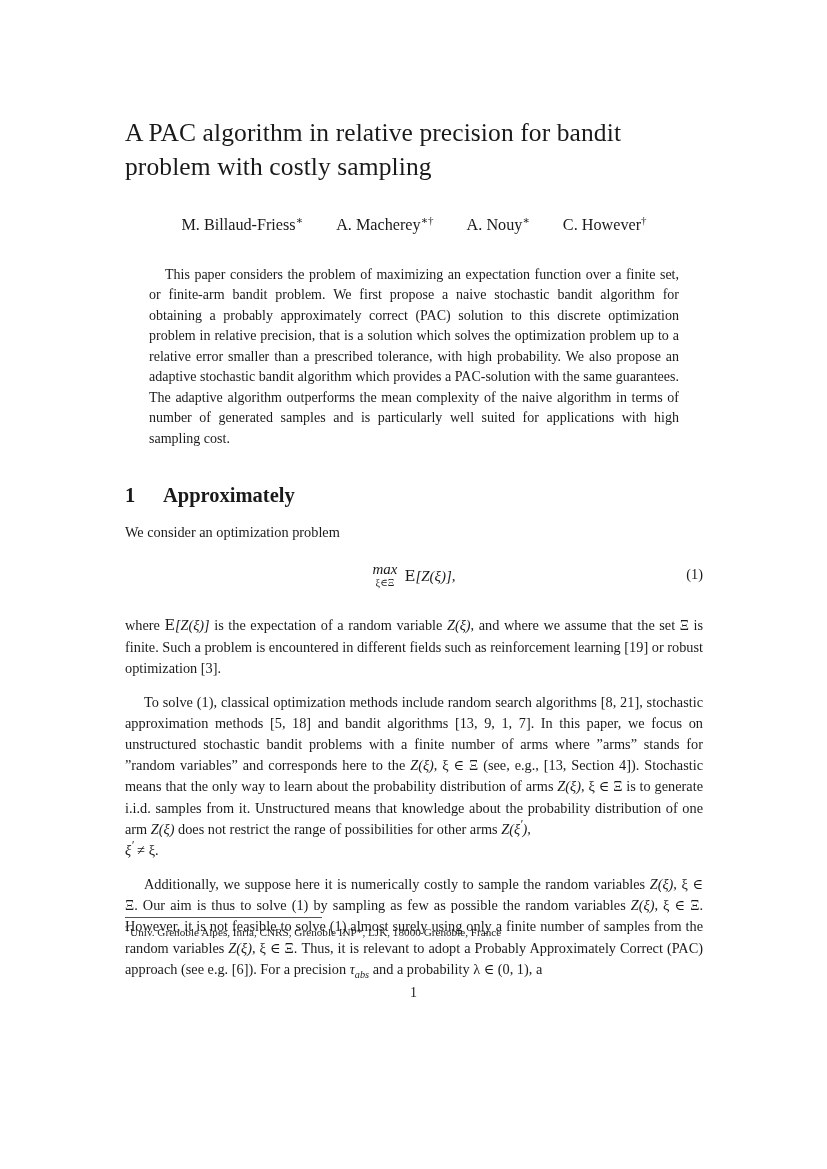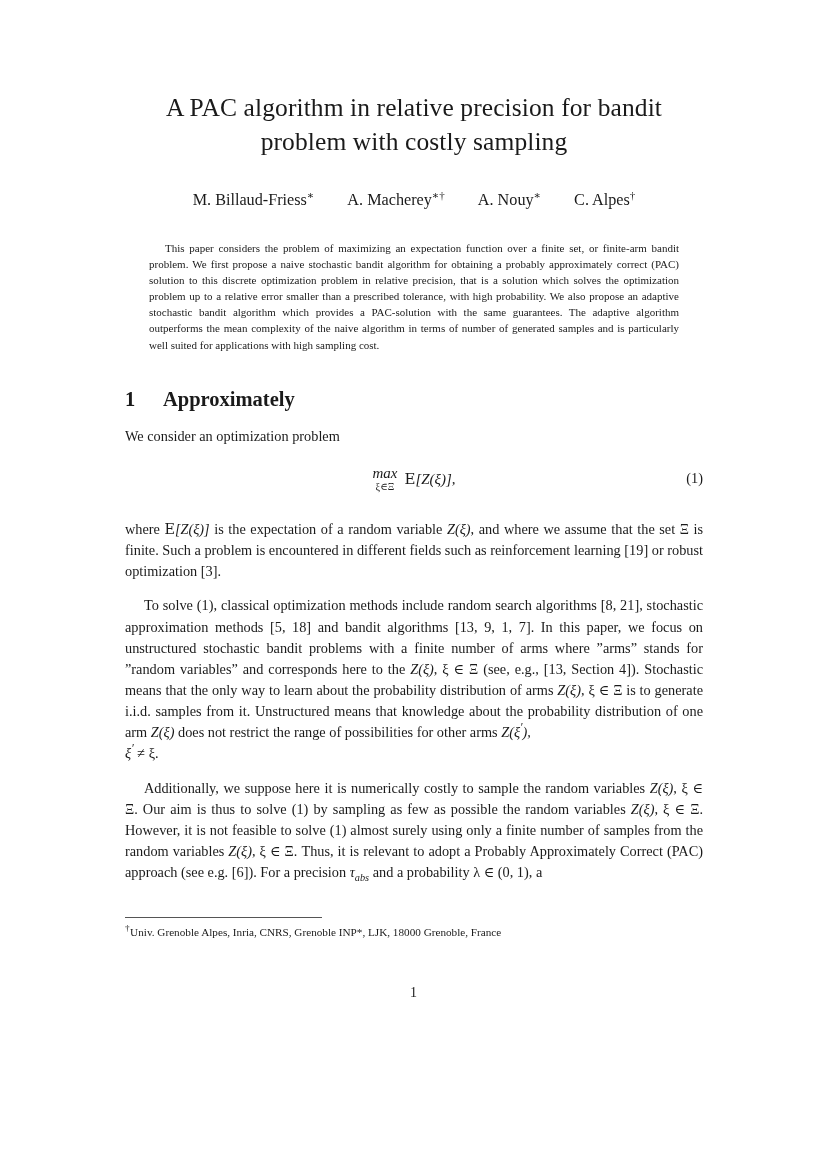--- a/index.html
+++ b/index.html
@@ -21,26 +21,25 @@
 
   
   .content {
     position: absolute;
     left: 125px;
     top: 0;
     width: 578px;
   }
 
   .title {
-    margin: 11px;
-    padding-top: 80px;
+    margin: 0;
+    padding-top: 116px;
     font-size: 25.5px;
     font-weight: normal;
     line-height: 1.35;
-    text-align: center;
     letter-spacing: 0.1px;
   }
 
   .authors {
     margin-top: 31px;
     text-align: center;
     font-size: 16.2px;
     white-space: nowrap;
   }
   .author { display: inline-block; }
@@ -56,21 +55,21 @@
     margin: 30px auto 0 auto;
     width: 530px;
   }
   .abstract-heading {
     text-align: center;
     font-size: 13.3px;
     font-weight: bold;
     margin-bottom: 9px;
   }
   .abstract-body {
-    font-size: 11px;
+    font-size: 14px;
     line-height: 1.465;
     text-align: justify;
     text-indent: 16px;
     hyphens: auto;
   }
 
   
   .section-heading {
     margin: 35px 0 15px 0;
     font-size: 20.5px;
@@ -177,21 +176,21 @@
 </head>
 <body>
 
 <div class="page">
 
   <div class="content">
 
     <h1 class="title">A PAC algorithm in relative precision for bandit problem with costly sampling</h1>
 
     <div class="authors">
-      <span class="author"><span>M. Billaud-Friess</span><span class="sup">∗</span></span><span class="author"><span>A. Macherey</span><span class="sup">∗†</span></span><span class="author"><span>A. Nouy</span><span class="sup">∗</span></span><span class="author"><span>C. Alpes</span><span class="sup">†</span></span>
+      <span class="author"><span>M. Billaud-Friess</span><span class="sup">∗</span></span><span class="author"><span>A. Macherey</span><span class="sup">∗†</span></span><span class="author"><span>A. Nouy</span><span class="sup">∗</span></span><span class="author"><span>C. However</span><span class="sup">†</span></span>
     </div>
 
     <div class="abstract-block">
       <div class="abstract-body">This paper considers the problem of maximizing an expectation function over a finite set, or finite-arm bandit problem. We first propose a naive stochastic bandit algorithm for obtaining a probably approximately correct (PAC) solution to this discrete optimization problem in relative precision, that is a solution which solves the optimization problem up to a relative error smaller than a prescribed tolerance, with high probability. We also propose an adaptive stochastic bandit algorithm which provides a PAC-solution with the same guarantees. The adaptive algorithm outperforms the mean complexity of the naive algorithm in terms of number of generated samples and is particularly well suited for applications with high sampling cost.</div>
     </div>
 
     <h2 class="section-heading">
       <span class="section-number">1</span>
       <span>Approximately</span>
     </h2>

